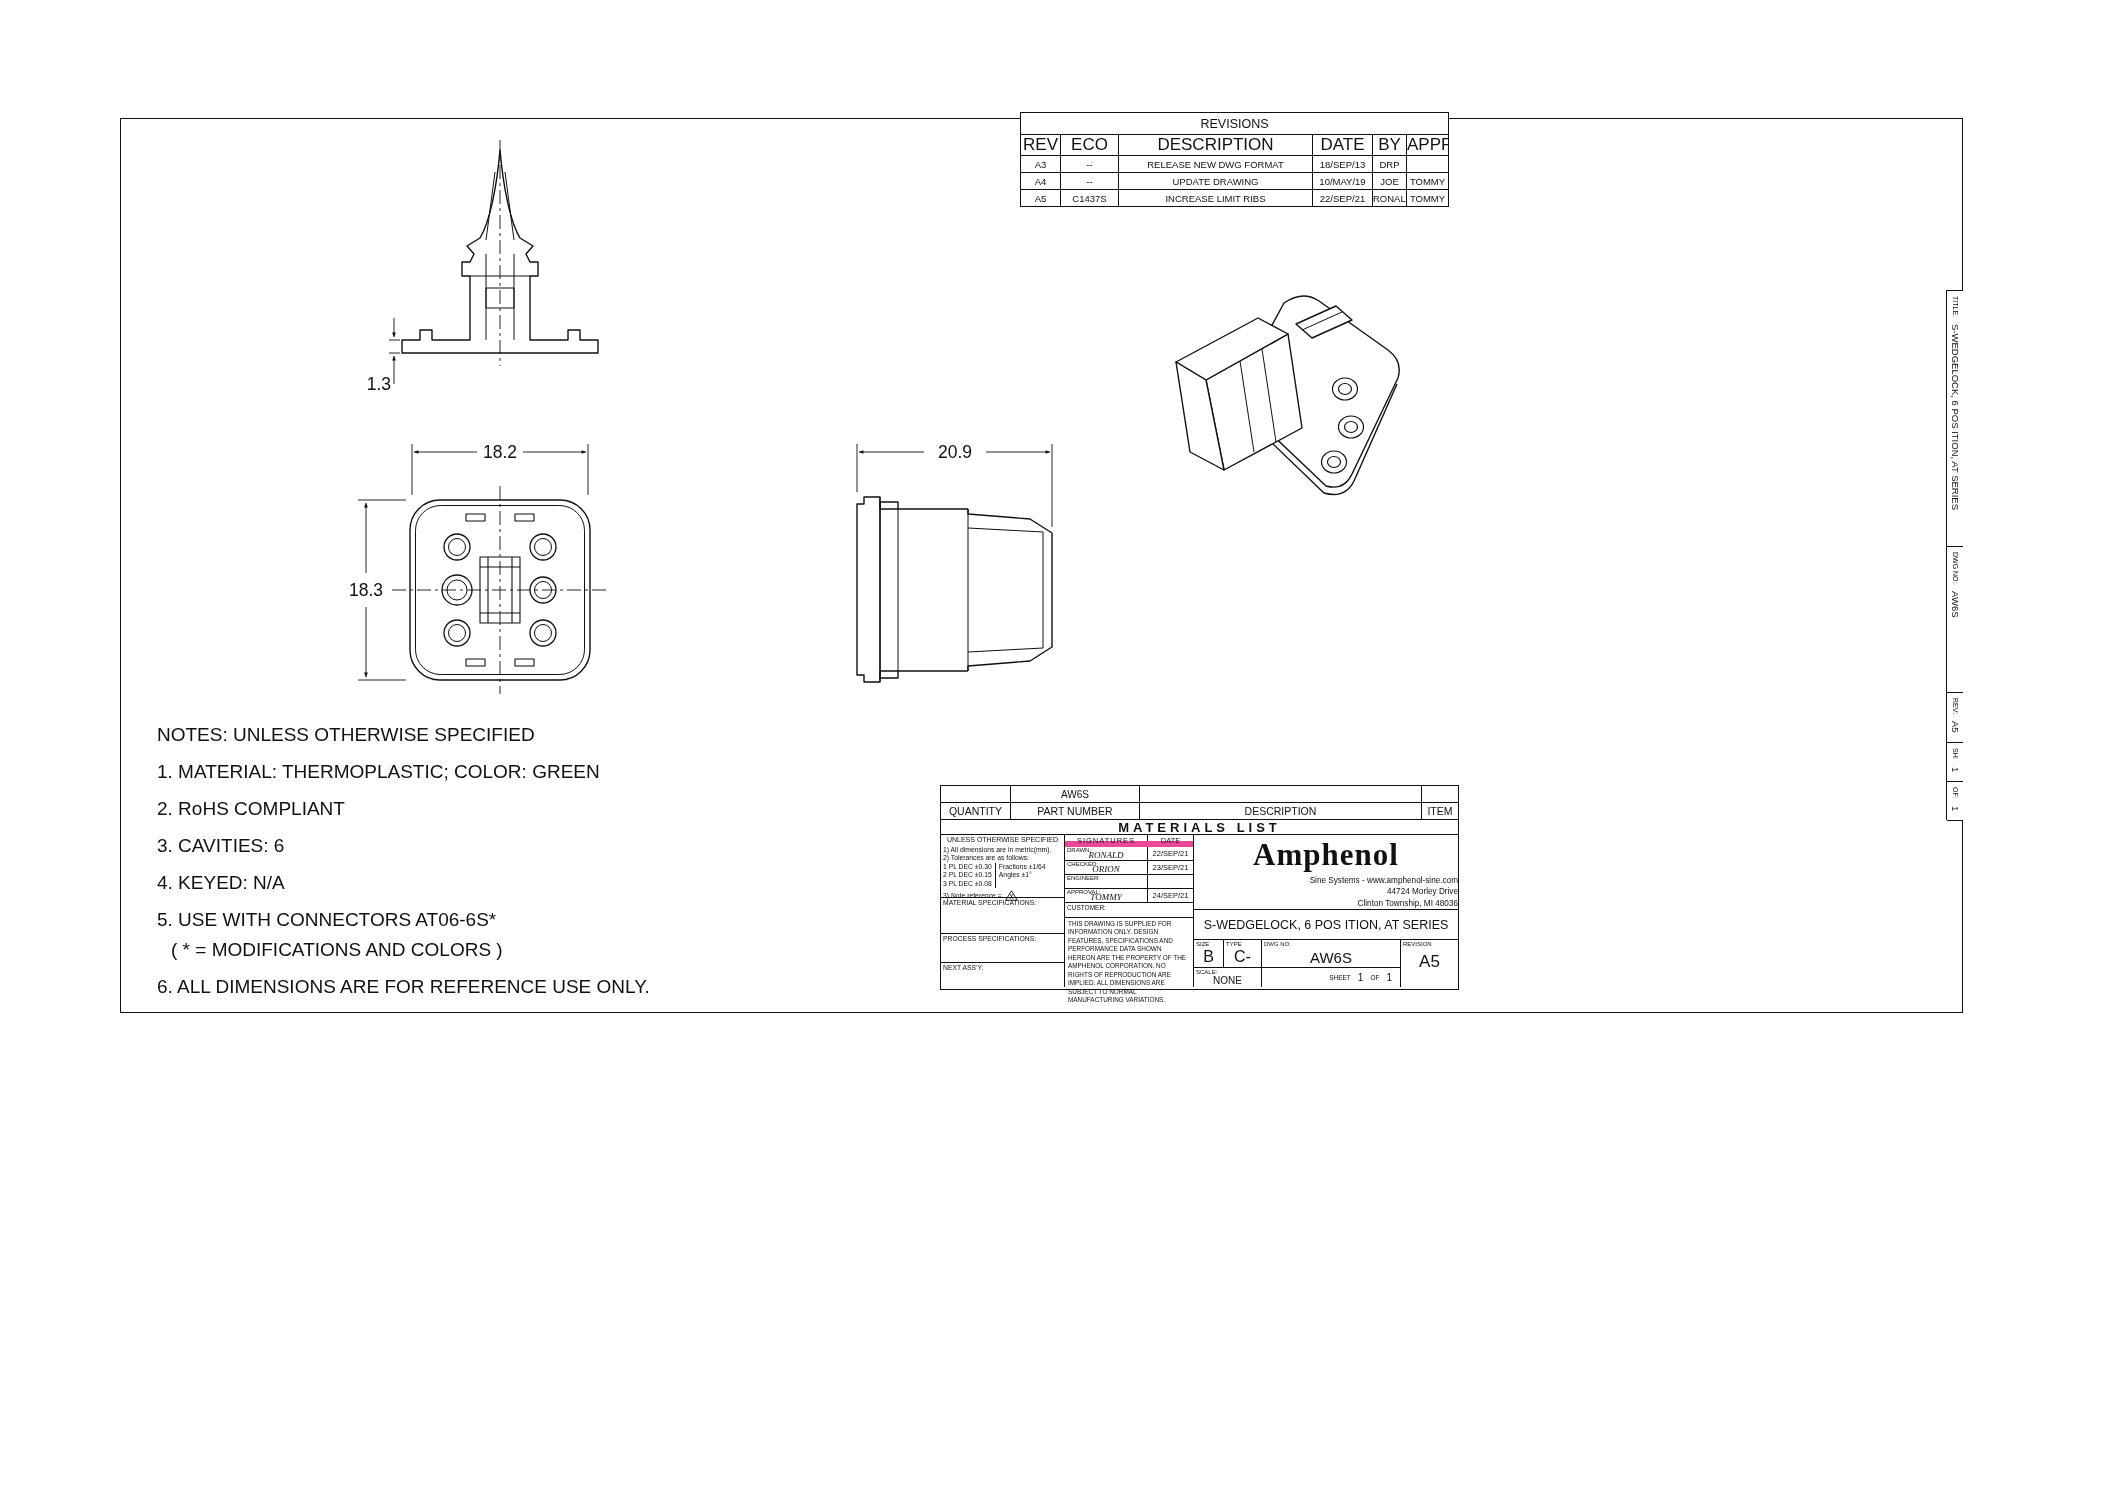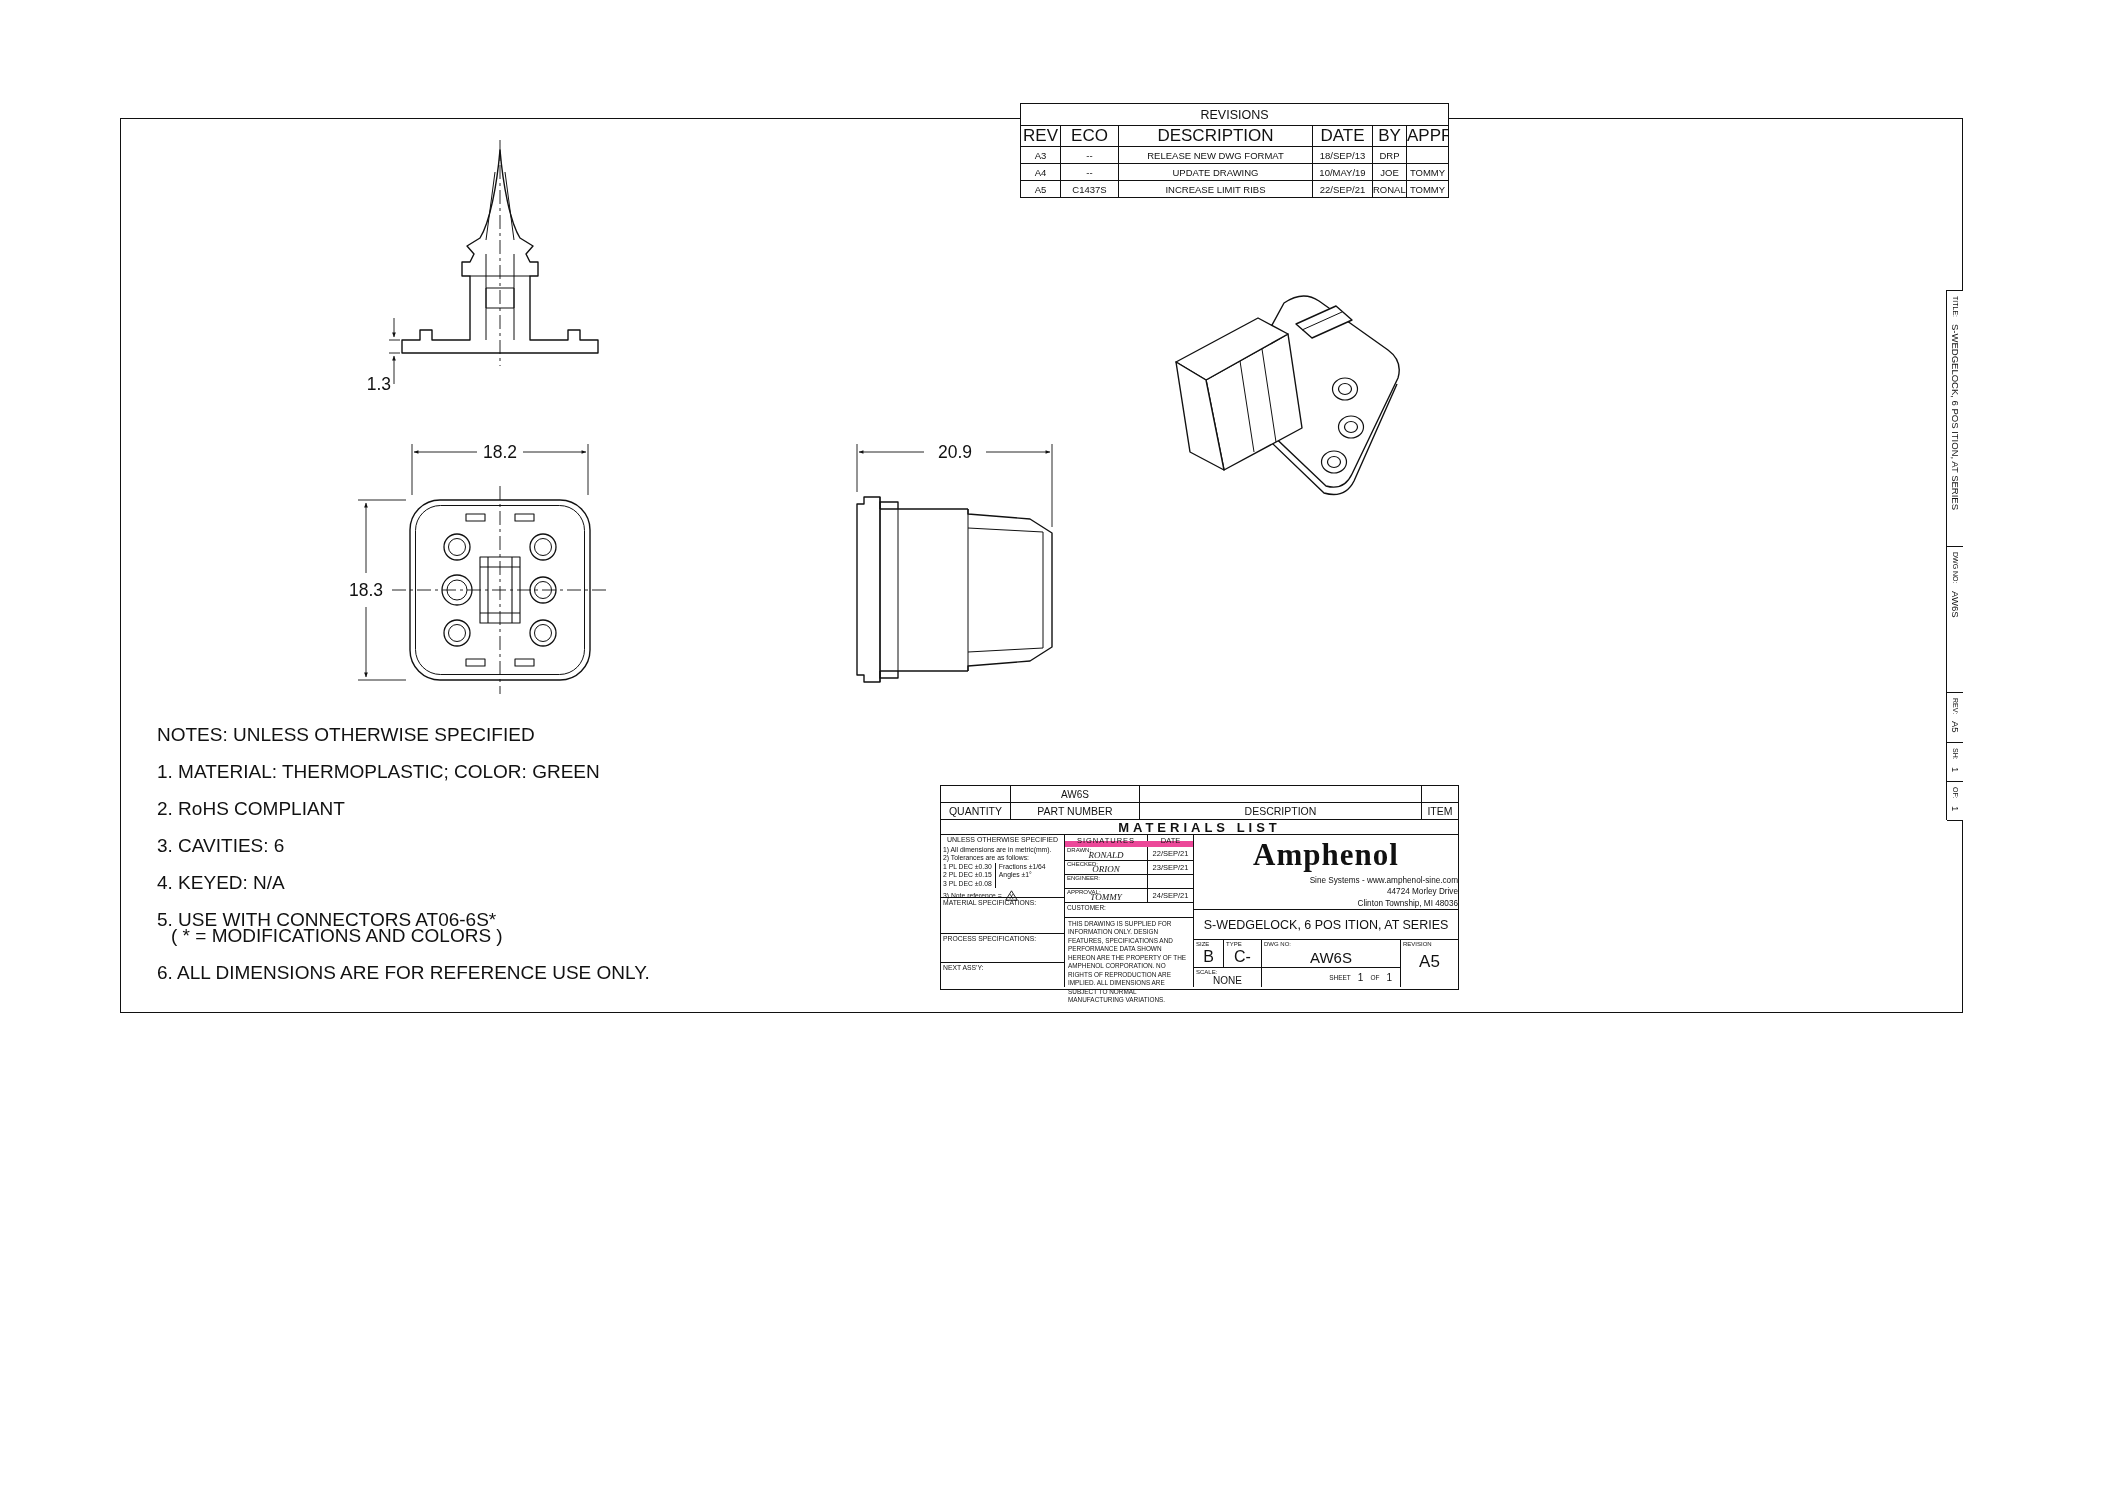--- a/index.html
+++ b/index.html
@@ -6,21 +6,21 @@
   html,body { width:2104px; height:1487px; background:#fff; overflow:hidden;
               font-family:"Liberation Sans", sans-serif; color:#111; }
   .sheet { position:absolute; inset:0; background:#fff; }
   .frame { position:absolute; left:120px; top:118px; width:1843px; height:895px;
            border:1.6px solid #111; }
   .views-svg { position:absolute; left:0; top:0; width:2104px; height:1487px; }
   .cl { stroke-width:0.9; stroke-dasharray:14 4 3 4; }
   .dimtext { font-size:17.5px; fill:#111; stroke:none; font-family:"Liberation Sans",sans-serif; }
 
   
-  .rev-table { position:absolute; left:1020px; top:103px; width:428px;
+  .rev-table { position:absolute; left:1020px; top:112px; width:428px;
                border-collapse:collapse; table-layout:fixed; background:#fff; }
   .rev-table td { border:1px solid #111; text-align:center; overflow:hidden; white-space:nowrap; }
   .rev-title td { font-size:12.5px; height:22px; }
   .rev-head td { font-size:17px; height:20px; }
   .rev-row td { font-size:9.5px; height:17px; }
 
   
   .edge-strip { position:absolute; left:1946px; top:290px; width:17px; height:530px;
                 border-left:1px solid #111; border-top:1px solid #111; background:#fff; }
   .strip-cell { width:100%; display:flex; flex-direction:column; align-items:center;
@@ -296,21 +296,21 @@
       <span class="vtext vval">1</span>
     </div>
   </div>
 
   <div class="notes">
     <div class="line">NOTES: UNLESS OTHERWISE SPECIFIED</div>
     <div class="line">1. MATERIAL: THERMOPLASTIC; COLOR: GREEN</div>
     <div class="line">2. RoHS COMPLIANT</div>
     <div class="line">3. CAVITIES: 6</div>
     <div class="line">4. KEYED: N/A</div>
-    <div class="line" style="margin-bottom:0">5. USE WITH CONNECTORS AT06-6S*</div>
+    <div class="line" style="margin-bottom:14px">5. USE WITH CONNECTORS AT06-6S*</div>
     <div class="line cont">( * = MODIFICATIONS AND COLORS )</div>
     <div class="line">6. ALL DIMENSIONS ARE FOR REFERENCE USE ONLY.</div>
   </div>
 
   <div class="tb">
     <div class="tbr">
       <div class="tbc hA w70"></div>
       <div class="tbc hA w129f">AW6S</div>
       <div class="tbc hA w282"></div>
       <div class="tbc hA wlast"></div>

